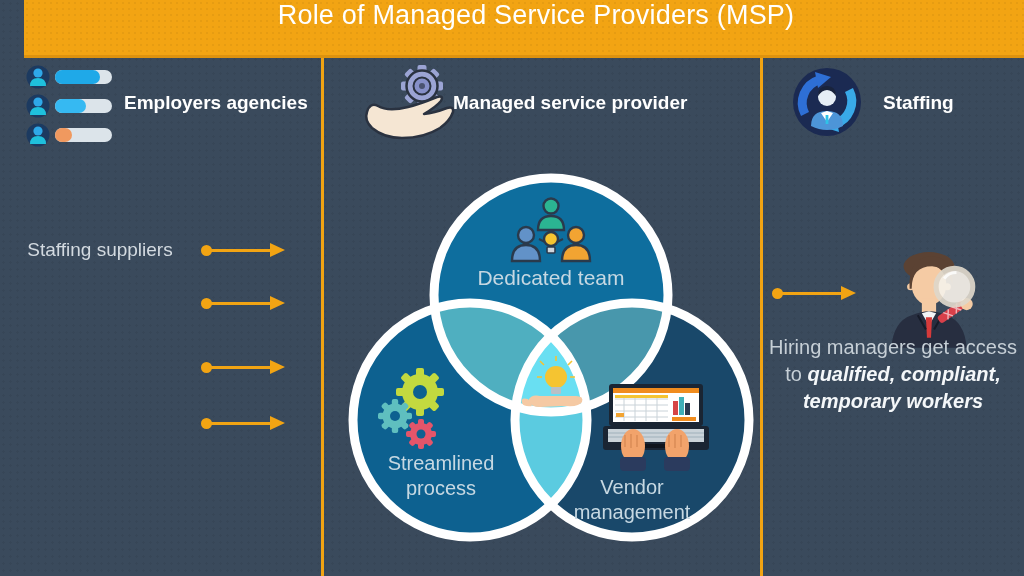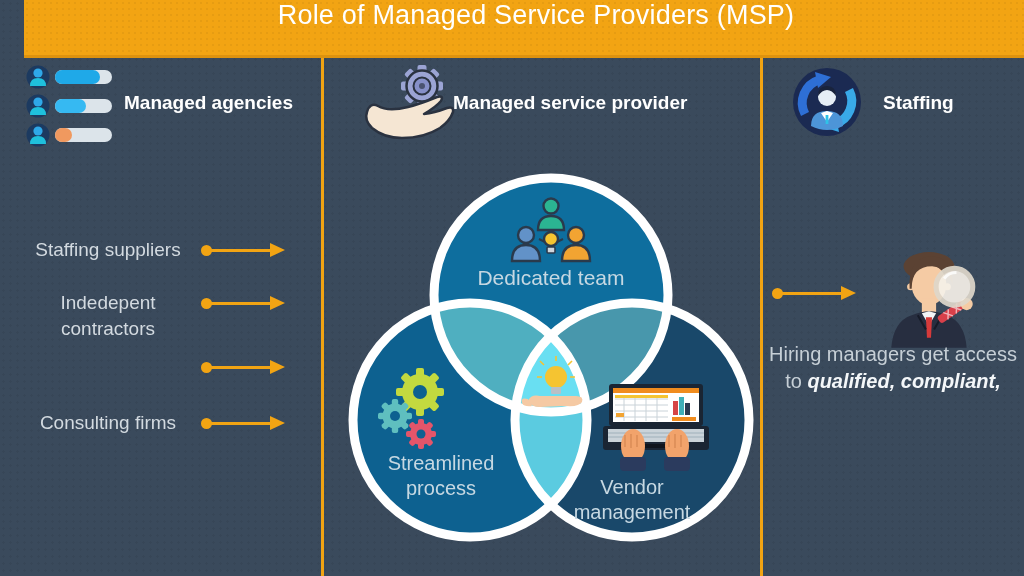--- a/index.html
+++ b/index.html
@@ -19,40 +19,40 @@
   .divider.left{ left:321px; }
   .divider.right{ left:760px; }
 
   .col-heading{ position:absolute; color:#FFFFFF; font-size:19px; font-weight:700; line-height:24px; }
   .heading-staffing{ left:124px; top:91px; }
   .heading-msp{ left:453px; top:91px; }
   .heading-employers{ left:883px; top:91px; }
 
   .icon-abs{ position:absolute; }
 
-  .list-item{ position:absolute; color:#D3DAE0; font-size:19px; line-height:26px; text-align:center;padding-left:8px; }
+  .list-item{ position:absolute; color:#D3DAE0; font-size:19px; line-height:26px; text-align:center; }
   .li-1{ left:0px;  top:237px; width:200px; }
   .li-2{ left:35px; top:290px; width:130px; }
   .li-3{ left:0px;  top:354px; width:210px; }
   .li-4{ left:0px;  top:410px; width:200px; }
 
   .arrow{ position:absolute; width:84px; height:14px; }
   .arrow::before{ content:""; position:absolute; left:0; top:1.5px; width:11px; height:11px; border-radius:50%; background:#F2A413; }
   .arrow .shaft{ position:absolute; left:6px; right:13px; top:5.5px; height:3.5px; background:#F2A413; }
   .arrow::after{ content:""; position:absolute; right:0; top:0; width:0; height:0;
     border-top:7px solid transparent; border-bottom:7px solid transparent; border-left:15px solid #F2A413; }
   .ar-1{ left:201px; top:243px; }
   .ar-2{ left:201px; top:296px; }
   .ar-3{ left:201px; top:360px; }
   .ar-4{ left:201px; top:416px; }
   .ar-emp{ left:772px; top:286px; }
 
   .venn-label{ fill:#C6D8E2; font-family:"Liberation Sans", sans-serif; font-weight:400; }
 
-  .caption{ position:absolute; left:762px; top:341px; width:262px; text-align:center;
+  .caption{ position:absolute; left:762px; top:334px; width:262px; text-align:center;
             color:#C6CFD6; font-size:20px; line-height:27px; }
   .caption b{ color:#F4F7F9; font-weight:700;font-style:italic; }
   .caption .bold-line{ display:block; }
 </style>
 </head>
 <body>
 
 <div class="canvas">
 
   <div class="header">
@@ -78,37 +78,35 @@
       <rect x="31" y="37" width="31" height="14" rx="7" fill="#36B9F2"></rect>
     </g>
     <g>
       <circle cx="14" cy="73" r="11.5" fill="#1C3A60"></circle>
       <circle cx="14" cy="69" r="4.6" fill="#2FA8E8"></circle>
       <path d="M6,82 Q6,74 14,74 Q22,74 22,82 Z" fill="#1FC0DC"></path>
       <rect x="31" y="66" width="57" height="14" rx="7" fill="#DCE4EA"></rect>
       <rect x="31" y="66" width="17" height="14" rx="7" fill="#F0995F"></rect>
     </g>
   </svg>
-  <div class="col-heading heading-staffing">Managed agencies</div>
+  <div class="col-heading heading-staffing">Employers agencies</div>
 
   <div class="list-item li-1">Staffing suppliers</div>
   <div class="arrow ar-1">
       <span class="shaft"></span>
     </div>
 
-  <div class="list-item li-2">Indedepent contractors</div>
   <div class="arrow ar-2">
       <span class="shaft"></span>
     </div>
 
   <div class="arrow ar-3">
       <span class="shaft"></span>
     </div>
 
-  <div class="list-item li-4">Consulting firms</div>
   <div class="arrow ar-4">
       <span class="shaft"></span>
     </div>
 
   <svg class="icon-abs" style="left:362px; top:60px;" width="95" height="90" viewBox="0 0 95 90">
     <g transform="translate(60,26)">
       <g fill="#9BA4D4">
         <rect x="-4.5" y="-21" width="9" height="42" rx="2"></rect>
         <rect x="-4.5" y="-21" width="9" height="42" rx="2" transform="rotate(45)"></rect>
         <rect x="-4.5" y="-21" width="9" height="42" rx="2" transform="rotate(90)"></rect>
@@ -275,15 +273,16 @@
     </g>
     <circle cx="92" cy="57" r="6" fill="#F5CBA4"></circle>
     <circle cx="80" cy="40" r="18" fill="#F6F1E9" opacity="0.92" stroke="#DFD8CB" stroke-width="5"></circle>
     <path d="M70,32 Q74,26 82,26" stroke="#FFFFFF" stroke-width="3" fill="none" opacity="0.8"></path>
   </svg>
 
   <div class="caption">
     <span>Hiring managers get access</span><br>
     <span>to</span>
     <b>qualified, compliant,</b>
+    <b class="bold-line">temporary workers</b>
   </div>
 
 </div>
 
 </body></html>

